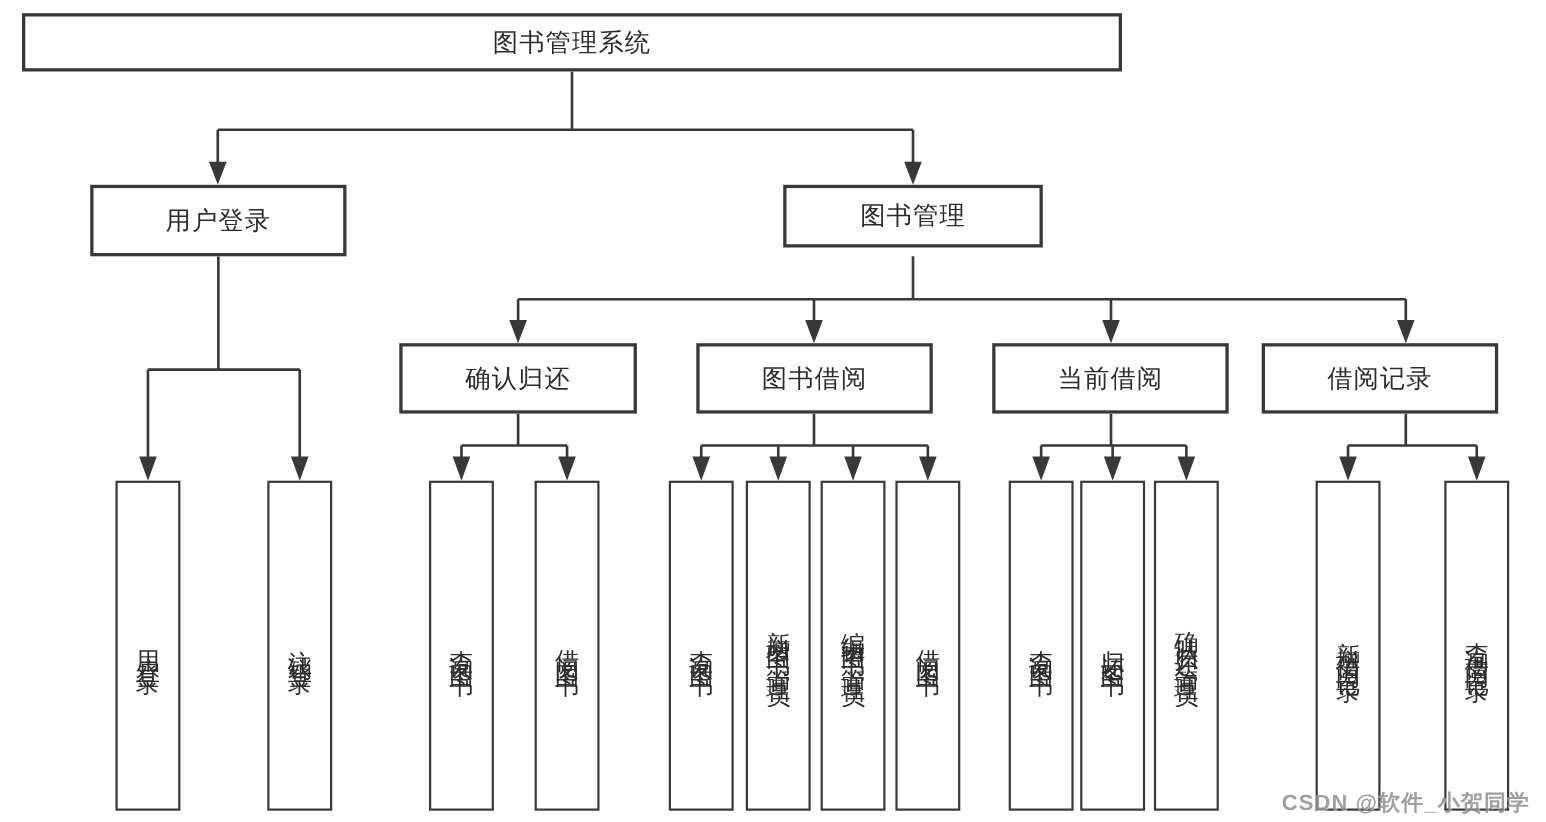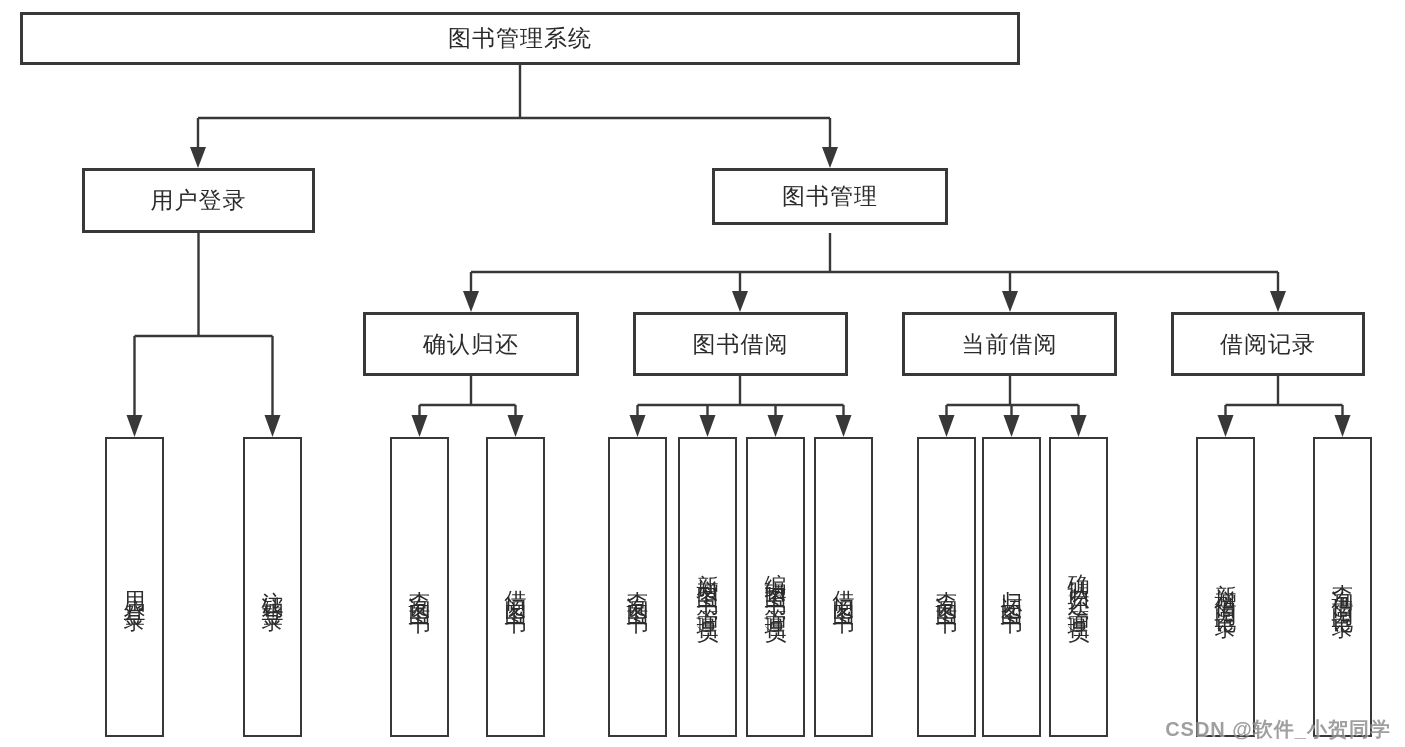--- a/index.html
+++ b/index.html
@@ -77,21 +77,21 @@
 
   <div class="hbox" style="left:363px;top:312px;width:216px;height:64px">
     <span>确认归还</span>
   </div>
   <div class="hbox" style="left:902px;top:312px;width:215px;height:64px">
     <span>当前借阅</span>
   </div>
   <div class="hbox" style="left:633px;top:312px;width:215px;height:64px">
     <span>图书借阅</span>
   </div>
-  <div class="hbox" style="left:1171px;top:312px;width:194px;height:64px">
+  <div class="hbox" style="left:1147px;top:312px;width:215px;height:64px">
     <span>借阅记录</span>
   </div>
 
   <div class="vbox" style="left:105px">
     <span>用户登录</span>
   </div>
   <div class="vbox" style="left:243px">
     <span>注销登录</span>
   </div>
 

